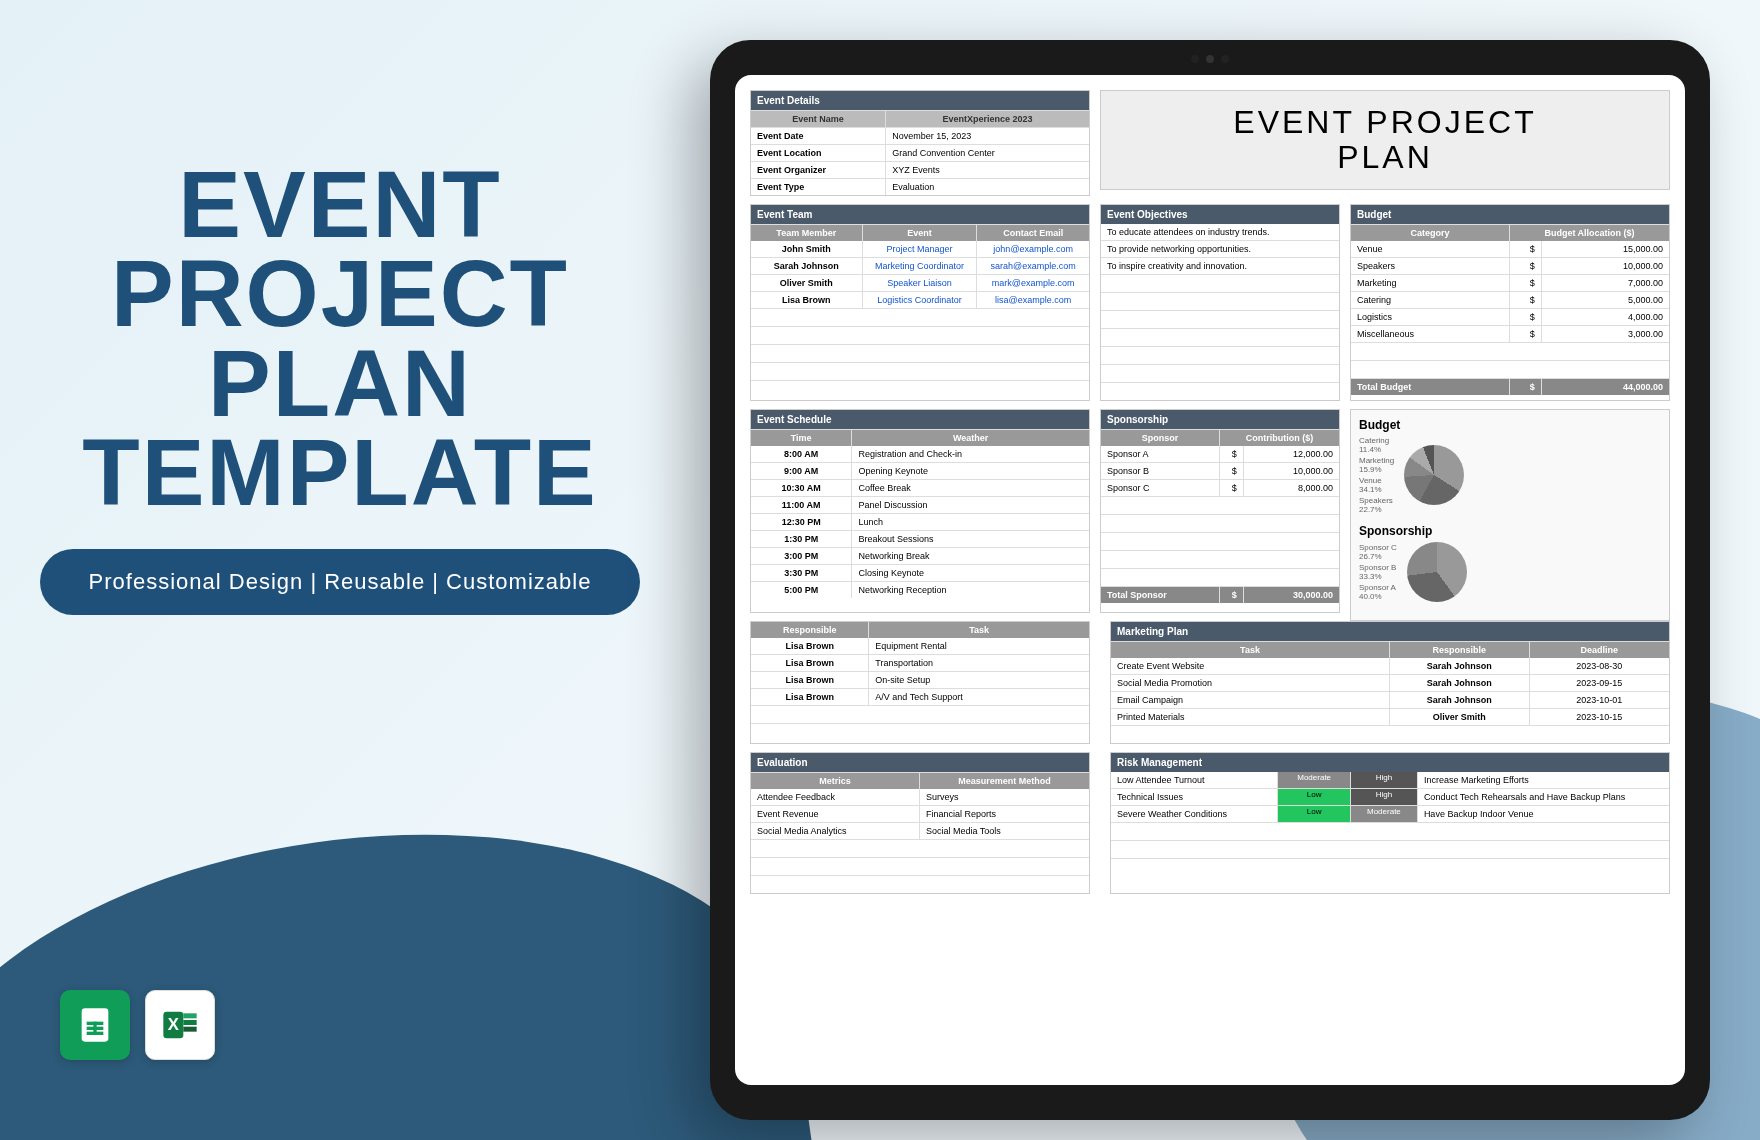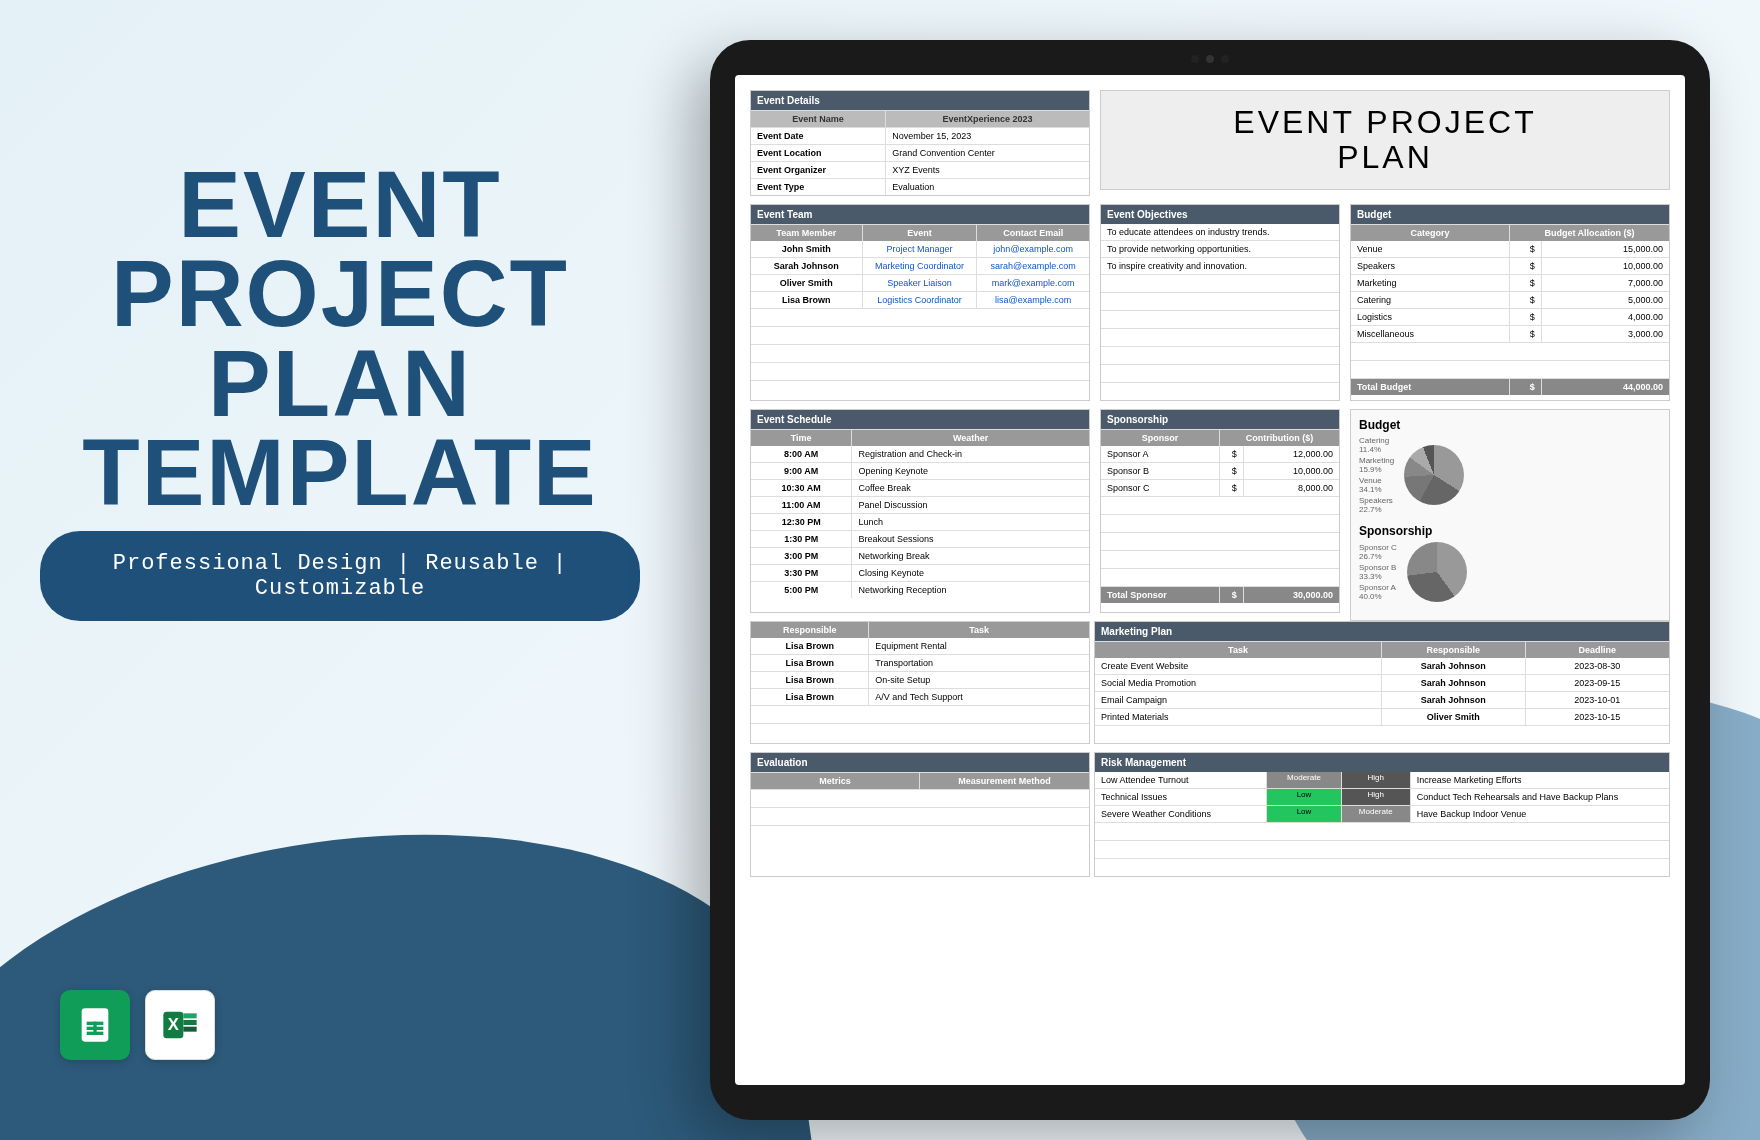--- a/index.html
+++ b/index.html
@@ -1,48 +1,48 @@
 <!DOCTYPE html>
 <html><head>
 <meta charset="utf-8">
 <style>
 *{box-sizing:border-box;margin:0;padding:0}
 body{width:1760px;height:1140px;background:linear-gradient(135deg,#e4f1f7 0%,#f0f7fb 60%);font-family:Arial,sans-serif;position:relative;overflow:hidden}
 .bg-swoop{position:absolute;bottom:-200px;left:-100px;width:900px;height:500px;background:#2d5a7a;border-radius:50% 50% 0 0;transform:rotate(-8deg)}
 .bg-swoop2{position:absolute;bottom:-150px;right:-200px;width:700px;height:600px;background:#5a8cb0;border-radius:50%;opacity:0.7}
 .left{position:absolute;left:40px;top:160px;width:600px}
 .title{font-family:Impact,'Arial Black',sans-serif;font-size:94px;line-height:0.95;color:#1e5079;letter-spacing:2px;text-align:center;font-weight:900}
-.pill{background:#1e5079;color:#fff;border-radius:40px;padding:20px 30px;text-align:center;font-size:22px;margin-top:14px;letter-spacing:1px;font-family:Liberation Mono, monospace}
+.pill{background:#1e5079;color:#fff;border-radius:40px;padding:20px 30px;text-align:center;font-size:22px;margin-top:32px;letter-spacing:1px;font-family:Liberation Sans, sans-serif}
 .desc{font-size:24px;color:#4a5a6a;line-height:1.6;margin-top:30px;letter-spacing:0.5px;font-family:Georgia,serif}
 .apps{position:absolute;left:60px;bottom:80px;display:flex;gap:15px}
 .app-icon{width:70px;height:70px;border-radius:10px;display:flex;align-items:center;justify-content:center;box-shadow:0 2px 8px rgba(0,0,0,0.2)}
 .sheets{background:#0f9d58}
 .excel{background:#fff;border:1px solid #ddd}
 .app-icon svg{width:40px;height:40px}
 .tablet{position:absolute;right:50px;top:40px;width:1000px;height:1080px;background:#1a1a1a;border-radius:40px;padding:35px 25px;box-shadow:-20px 20px 60px rgba(0,0,0,0.3)}
 .camera{position:absolute;top:15px;left:50%;transform:translateX(-50%);width:8px;height:8px;background:#333;border-radius:50%;box-shadow:-15px 0 0 #222,15px 0 0 #222}
-.screen{background:#fff;width:100%;height:100%;border-radius:4px;padding:15px;overflow:hidden;font-size:10px}
+.screen{background:#fff;width:100%;height:100%;border-radius:16px;padding:15px;overflow:hidden;font-size:10px}
 .grid{display:grid;grid-template-columns:340px 1fr;gap:10px}
 .section{border:1px solid #ccc;margin-bottom:8px}
 .sec-header{background:#4a5a6a;color:#fff;padding:4px 6px;font-weight:bold;font-size:10px}
 .row{display:flex;border-top:1px solid #ddd}
 .row:first-of-type{border-top:none}
 .cell{padding:3px 6px;border-right:1px solid #ddd;font-size:9px;overflow:hidden;white-space:nowrap}
 .cell:last-child{border-right:none}
 .hdr{background:#999;color:#fff;font-weight:bold;text-align:center}
 .hdr2{background:#bbb;color:#333;font-weight:bold;text-align:center}
 .bold{font-weight:bold}
 .center{text-align:center}
 .right{text-align:right}
 .link{color:#1155cc}
 .big-title{background:#eee;text-align:left;padding:20px;font-size:32px;font-weight:300;letter-spacing:3px;border:1px solid #ccc;height:100px;display:flex;align-items:center;justify-content:center;flex-direction:column;line-height:1.1}
 .empty{height:18px}
 .total{background:#888;color:#fff;font-weight:bold}
 .triple{display:grid;grid-template-columns:340px 240px 1fr;gap:10px}
-.quad{display:grid;grid-template-columns:340px 1fr;gap:4px}
+.quad{display:grid;grid-template-columns:340px 1fr;gap:20px}
 .charts{border:1px solid #ccc;padding:8px;background:#f9f9f9}
 .chart-title{font-weight:bold;font-size:12px;margin-bottom:4px}
 .legend{font-size:8px;color:#666;display:flex;flex-direction:column;gap:2px}
 .pie-wrap{display:flex;align-items:center;gap:10px;margin-bottom:10px}
 .pie{width:60px;height:60px;border-radius:50%}
 .pie1{background:conic-gradient(#999 0% 34%,#666 34% 58%,#777 58% 74%,#888 74% 85%,#aaa 85% 94%,#555 94% 100%)}
 .pie2{background:conic-gradient(#999 0% 40%,#666 40% 73%,#888 73% 100%)}
 .badge{padding:1px 4px;font-size:8px;text-align:center}
 .mod{background:#888;color:#fff}
 .high{background:#555;color:#fff}
@@ -386,20 +386,34 @@
    </div>
   </div>
 
   <div class="quad">
    <div class="section">
     <div class="sec-header">Evaluation</div>
     <div class="row">
             <div class="cell hdr" style="width:50%">Metrics</div>
             <div class="cell hdr" style="width:50%">Measurement Method</div>
           </div>
+    <div id="eval-rows">
+            <div class="row">
+              <div class="cell" style="width:50%">Attendee Feedback</div>
+              <div class="cell" style="width:50%">Surveys</div>
+            </div>
+            <div class="row">
+              <div class="cell" style="width:50%">Event Revenue</div>
+              <div class="cell" style="width:50%">Financial Reports</div>
+            </div>
+            <div class="row">
+              <div class="cell" style="width:50%">Social Media Analytics</div>
+              <div class="cell" style="width:50%">Social Media Tools</div>
+            </div>
+          </div>
     <div class="row empty"></div>
           <div class="row empty"></div>
           <div class="row empty"></div>
    </div>
    <div class="section">
     <div class="sec-header">Risk Management</div>
     <div id="risk-rows">
             <div class="row">
               <div class="cell" style="width:30%">Low Attendee Turnout</div>
               <div class="cell badge mod" style="width:13%">Moderate</div>

